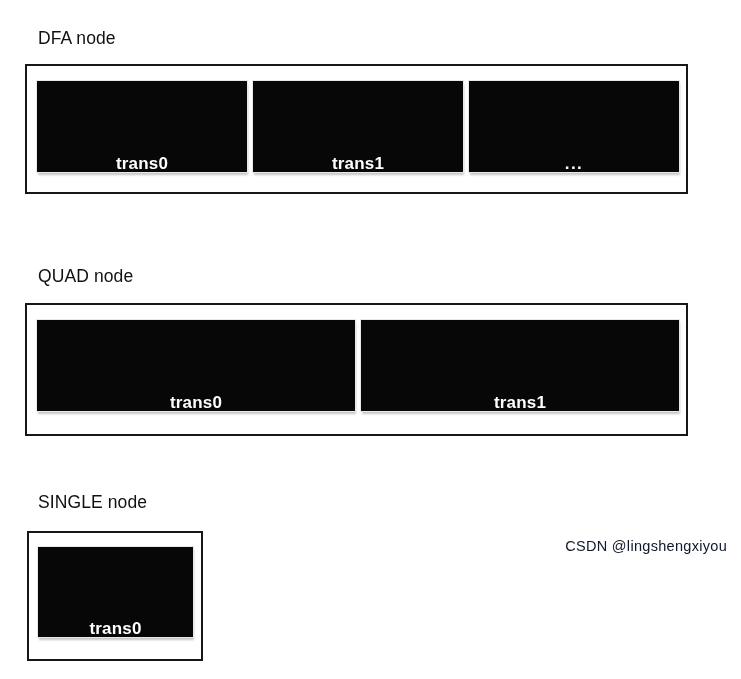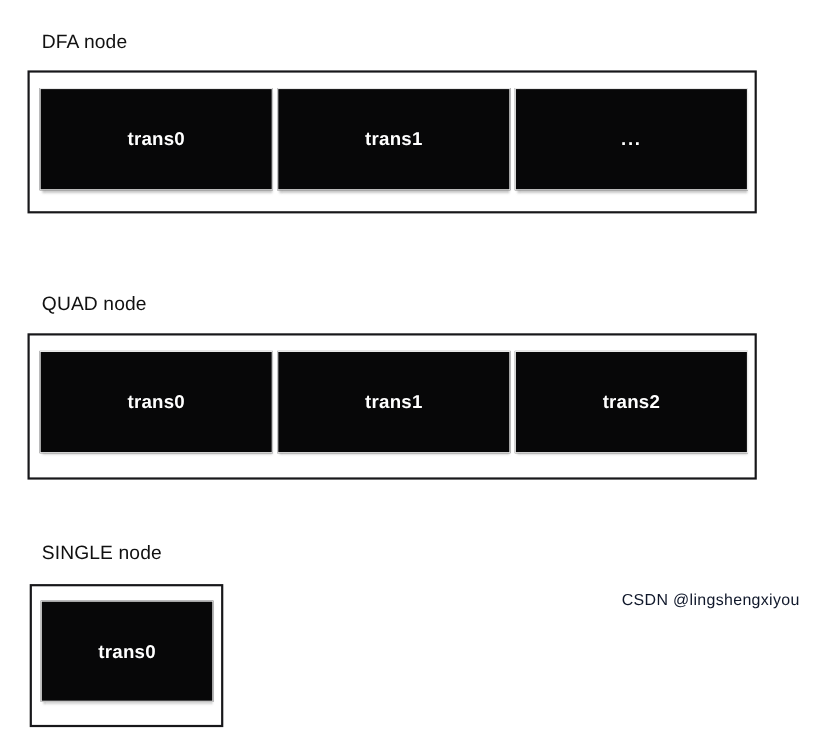--- a/index.html
+++ b/index.html
@@ -70,21 +70,21 @@
     gap: 4px;
   }
 
   
   .cell {
     flex: 1 1 0;
     background: #070708;
     border: 1.5px solid #e8e8e8;
     box-sizing: border-box;
     display: flex;
-    align-items: center;
+    align-items: flex-end;
     justify-content: center;
     box-shadow: 1px 3px 2px -1px rgba(150,150,150,0.55);
     overflow: hidden;
   }
   .cell-label {
     color: #ffffff;
     font-size: 17px;
     font-weight: 700;
     letter-spacing: 0.2px;
     line-height: 1;
@@ -134,23 +134,20 @@
   <div class="node-label" id="label-quad">QUAD node</div>
 
   <div class="node-box" id="box-quad">
     <div class="cells">
       <div class="cell">
         <span class="cell-label">trans0</span>
       </div>
       <div class="cell">
         <span class="cell-label">trans1</span>
       </div>
-      <div class="cell">
-        <span class="cell-label">trans2</span>
-      </div>
     </div>
   </div>
 
   <div class="node-label" id="label-single">SINGLE node</div>
 
   <div class="node-box" id="box-single">
     <div class="cells">
       <div class="cell">
         <span class="cell-label">trans0</span>
       </div>

